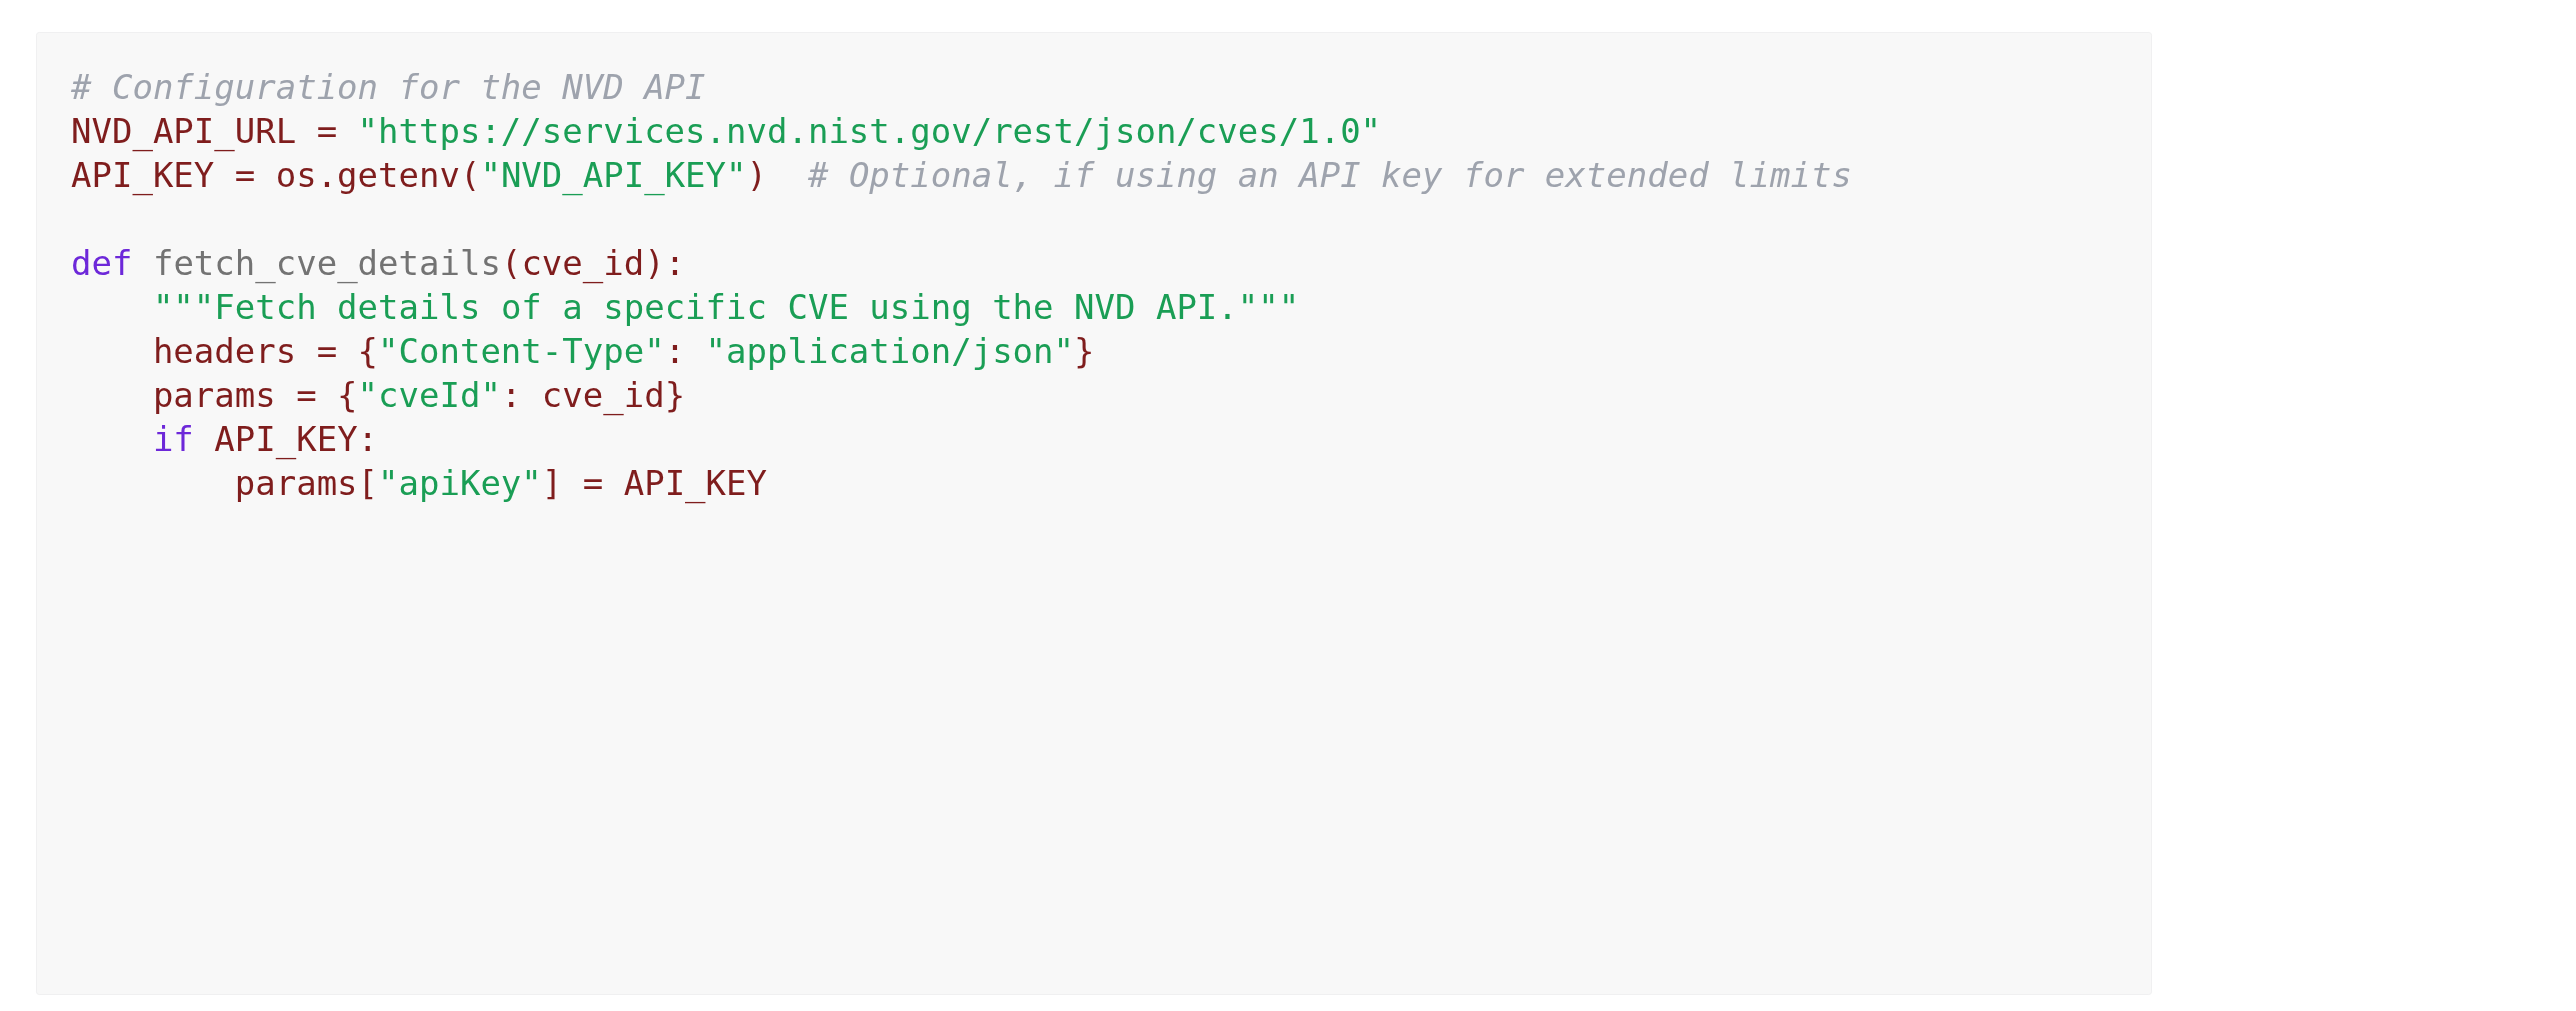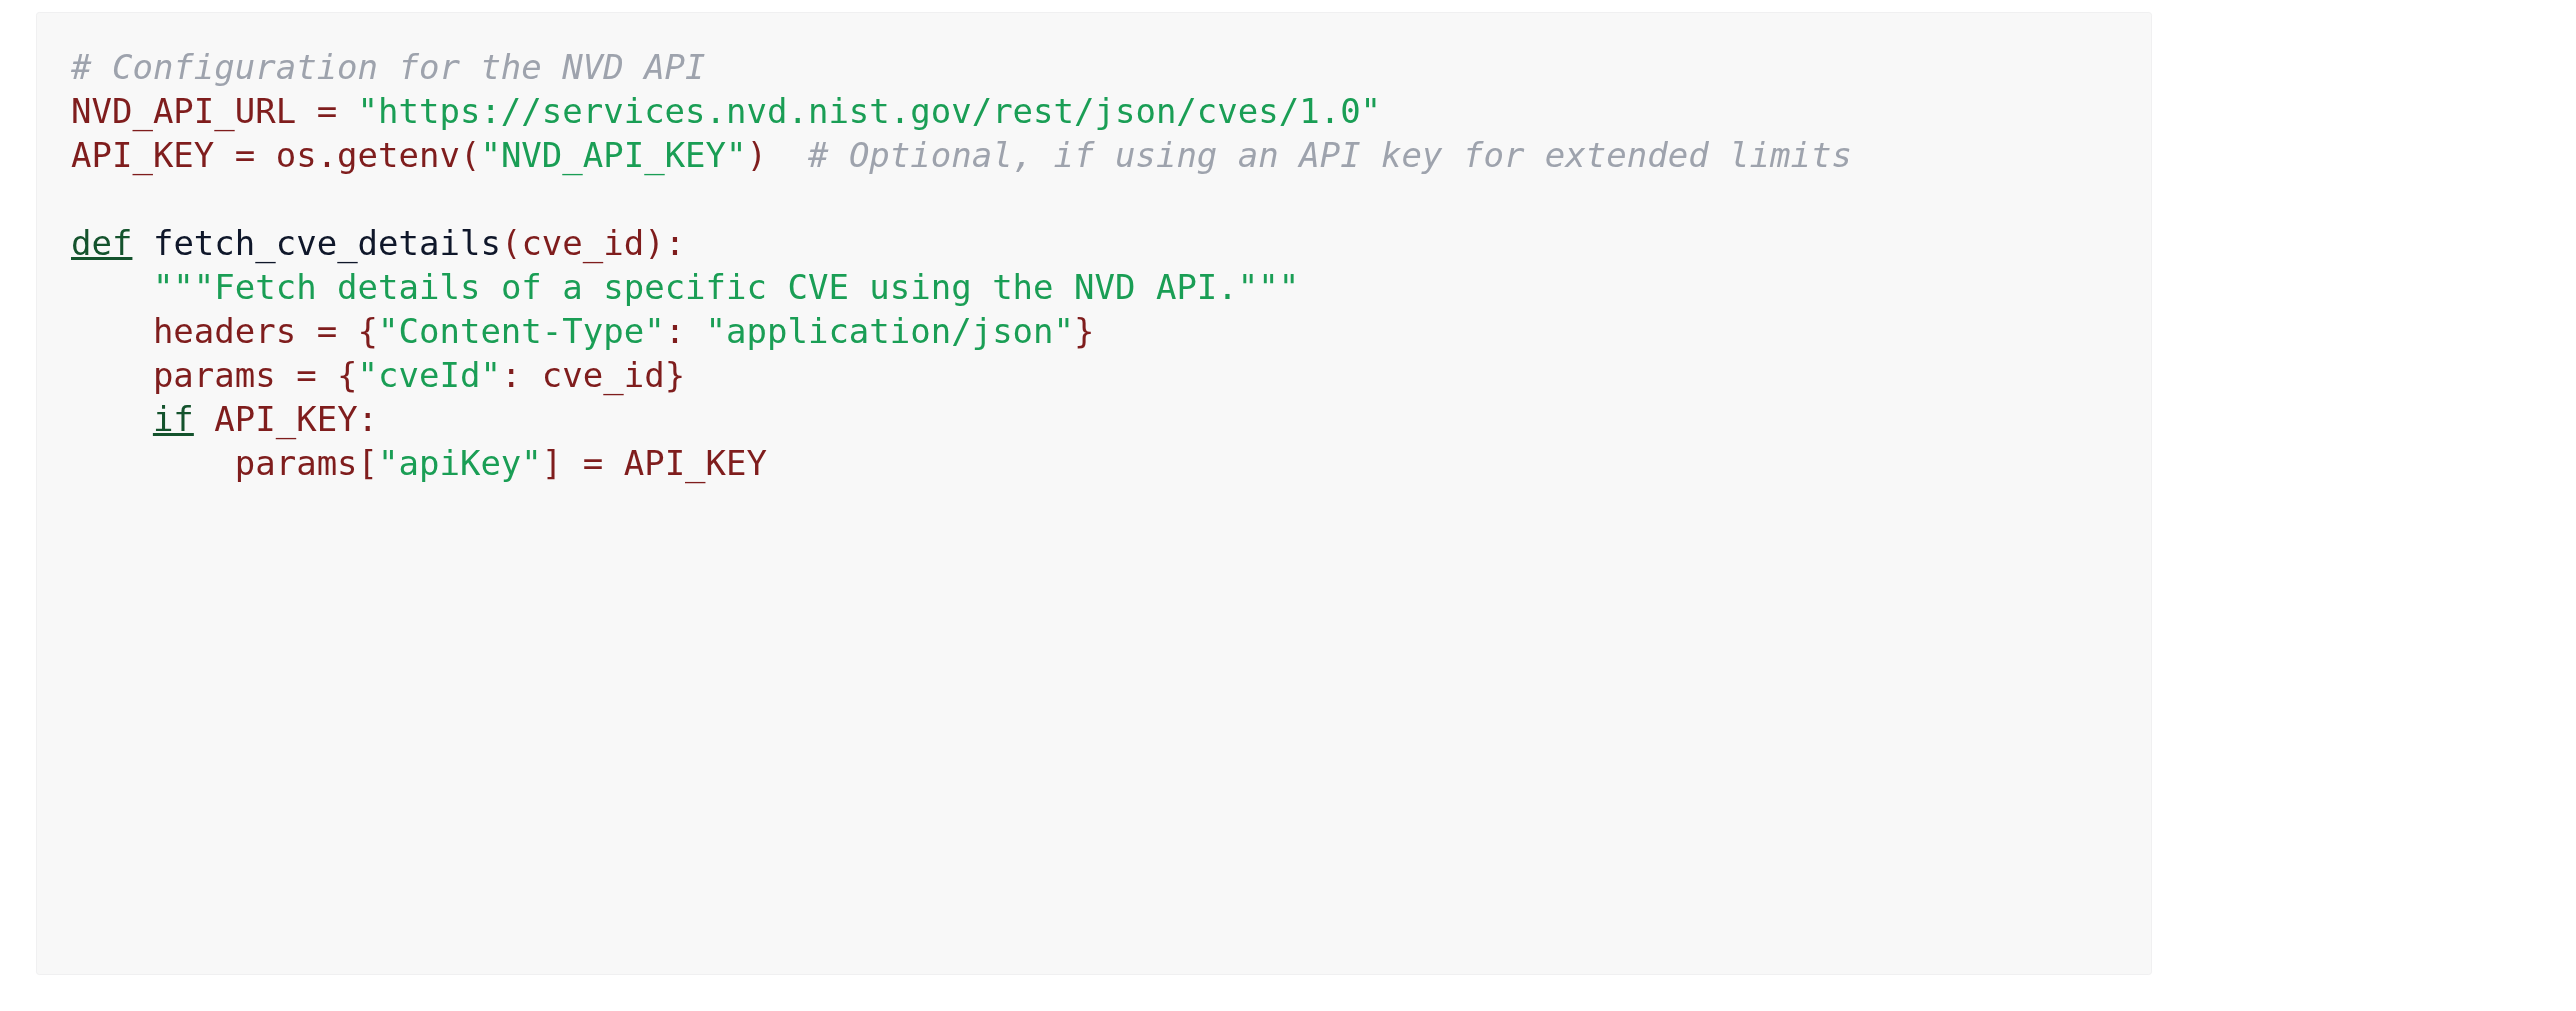--- a/index.html
+++ b/index.html
@@ -10,21 +10,21 @@
   body {
     width: 2576px;
     height: 1012px;
     overflow: hidden;
     font-family: "DejaVu Sans Mono", "Liberation Mono", monospace;
   }
 
   #code-block {
     position: absolute;
     left: 36px;
-    top: 12px;
+    top: 32px;
     width: 2116px;
     height: 963px;
     background: #f8f8f8;
     border: 0.8px solid #f0f0f1;
     border-radius: 3.2px;
     box-sizing: border-box;
     overflow: hidden;
   }
 
   #code-pre {
@@ -47,25 +47,24 @@
   .ln.blank { height: 44px; }
 
   .tok-com {
     color: #9ea3ad;
     font-style: italic;
   }
   .tok-str {
     color: #1a9e55;
   }
   .tok-kw {
-    color: #14532d;
-    text-decoration: underline;
+    color: #6d28d9;
   }
   .tok-fn {
-    color: #0f172a;
+    color: #737373;
   }
   .tok-pln {
     color: #7f1d1d;
   }
 </style>
 </head>
 <body>
 
 <div id="code-block">
   <pre id="code-pre"><span class="ln"><span class="tok-com"># Configuration for the NVD API</span></span><span class="ln"><span class="tok-pln">NVD_API_URL = </span><span class="tok-str">"https://services.nvd.nist.gov/rest/json/cves/1.0"</span></span><span class="ln"><span class="tok-pln">API_KEY = os.getenv(</span><span class="tok-str">"NVD_API_KEY"</span><span class="tok-pln">)  </span><span class="tok-com"># Optional, if using an API key for extended limits</span></span><span class="ln blank">&nbsp;</span><span class="ln"><span class="tok-kw">def</span><span class="tok-pln"> </span><span class="tok-fn">fetch_cve_details</span><span class="tok-pln">(cve_id):</span></span><span class="ln"><span class="tok-pln">    </span><span class="tok-str">"""Fetch details of a specific CVE using the NVD API."""</span></span><span class="ln"><span class="tok-pln">    headers = {</span><span class="tok-str">"Content-Type"</span><span class="tok-pln">: </span><span class="tok-str">"application/json"</span><span class="tok-pln">}</span></span><span class="ln"><span class="tok-pln">    params = {</span><span class="tok-str">"cveId"</span><span class="tok-pln">: cve_id}</span></span><span class="ln"><span class="tok-pln">    </span><span class="tok-kw">if</span><span class="tok-pln"> API_KEY:</span></span><span class="ln"><span class="tok-pln">        params[</span><span class="tok-str">"apiKey"</span><span class="tok-pln">] = API_KEY</span></span></pre>

